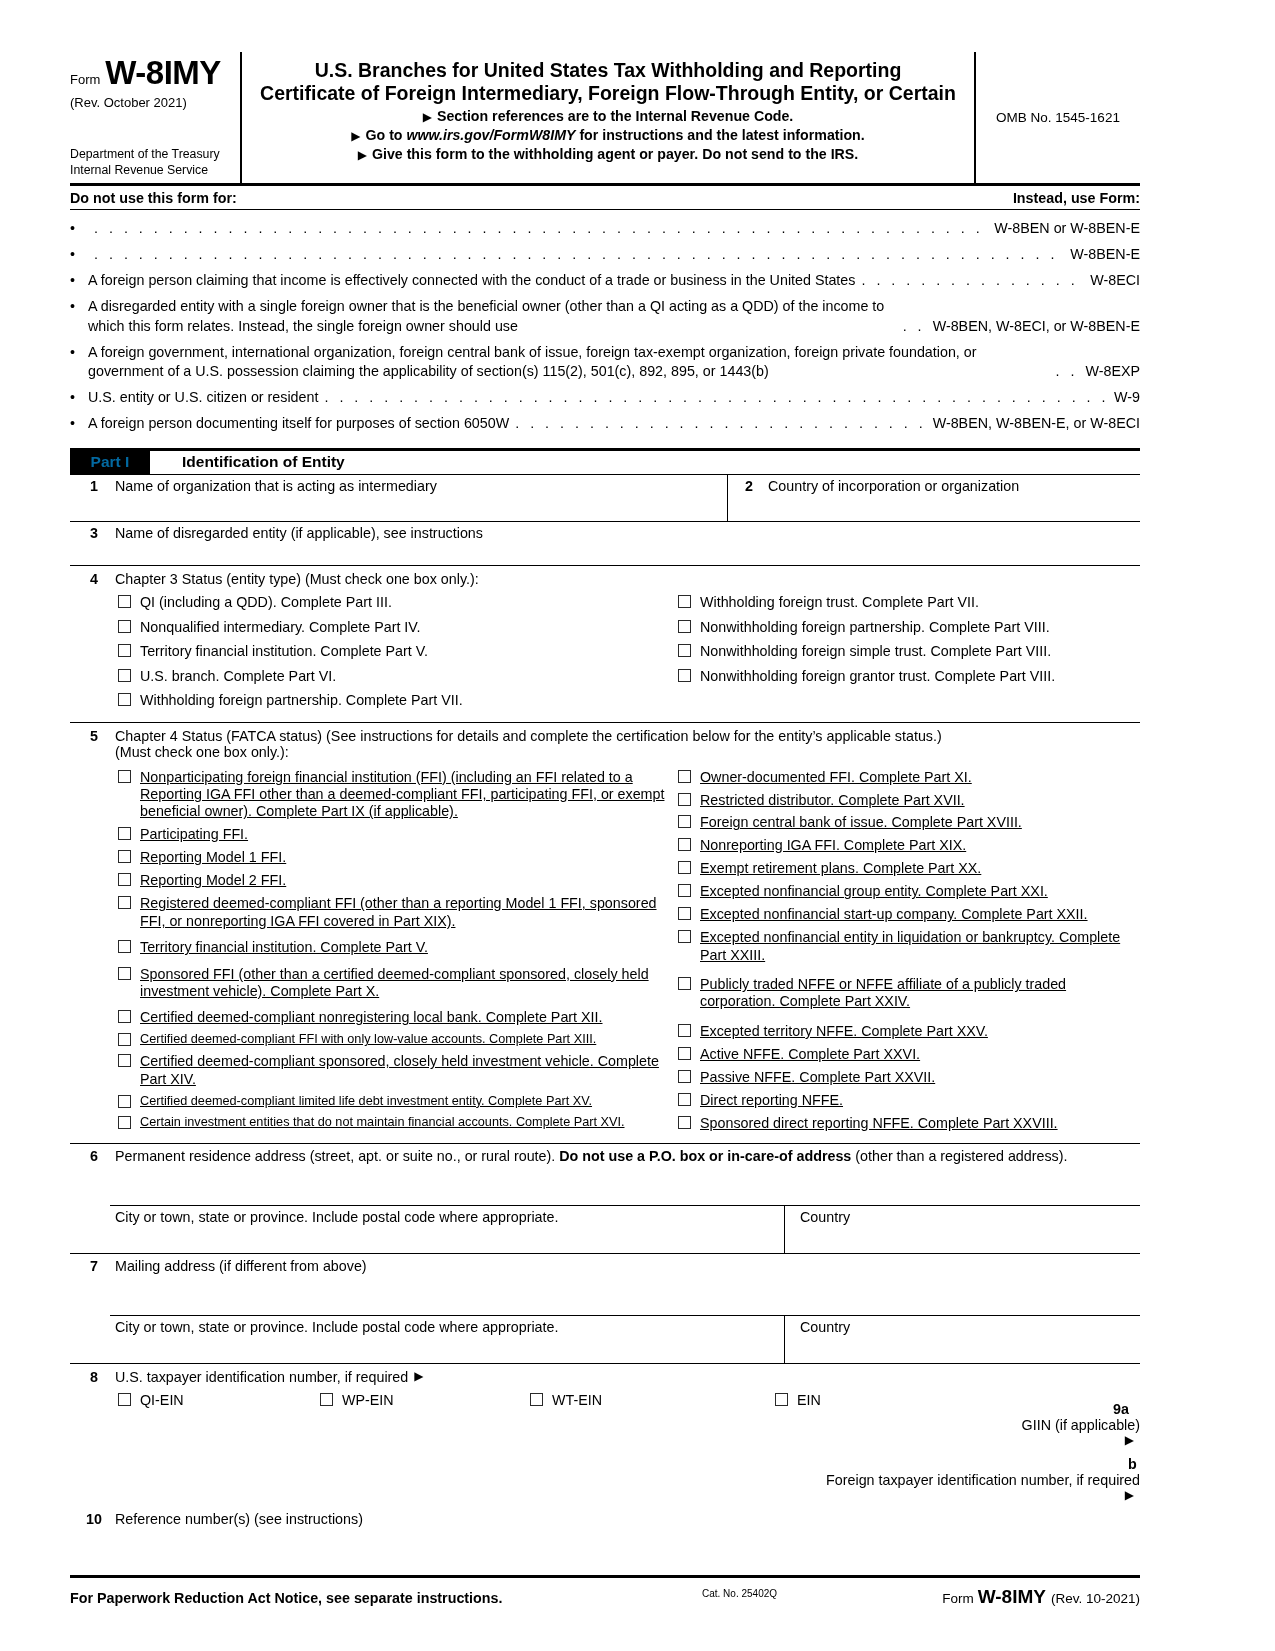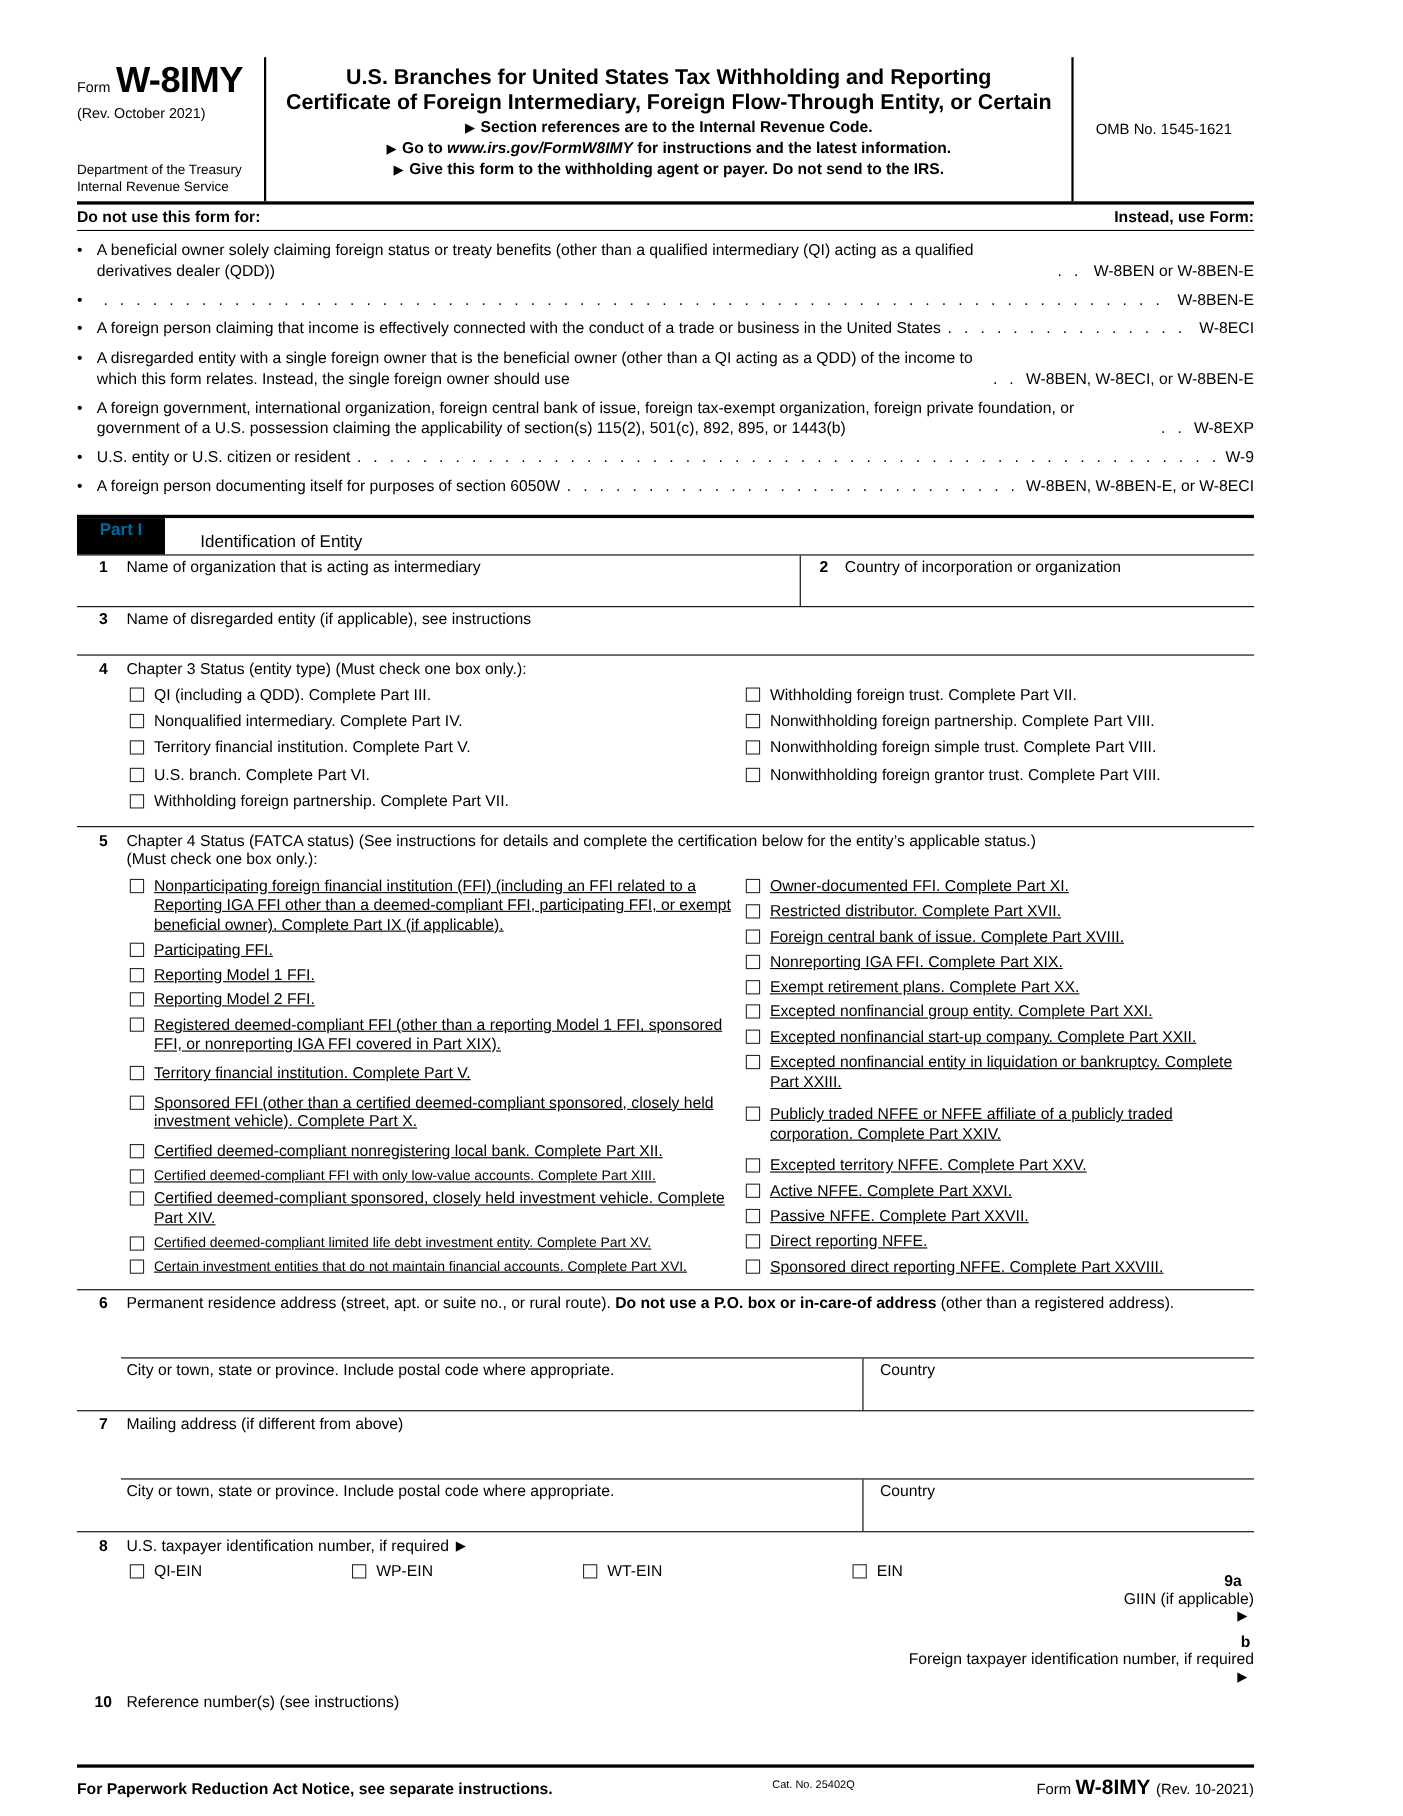--- a/index.html
+++ b/index.html
@@ -37,21 +37,21 @@
   .dnu-item { display: flex; align-items: flex-end; margin-bottom: 7px; line-height: 1.34; }
   .bullet { width: 18px; flex-shrink: 0; align-self: flex-start; }
   .dnu-text { flex: 0 1 auto; }
   .leader { flex: 1 1 30px; min-width: 24px; overflow: hidden; white-space: nowrap; margin: 0 6px; }
   .leader::after { content: ". . . . . . . . . . . . . . . . . . . . . . . . . . . . . . . . . . . . . . . . . . . . . . . . . . . . . . . . . . . . . . . . . . . . . . . . . . . . . . . ."; letter-spacing: 3.5px; }
   .dnu-form { white-space: nowrap; }
 
   
   .part-bar { display: flex; align-items: stretch; border-top: 3px solid #000; border-bottom: 1px solid #000; }
   .part-label { background: #000; color: #0369a1; font-weight: 700; font-size: 15.5px; width: 80px; text-align: center; padding: 2px 0 3px; }
-  .part-title { font-weight: 400; font-size: 15.5px; padding: 13px 0 2px 32px; }
+  .part-title { font-weight: 700; font-size: 15.5px; padding: 2px 0 2px 32px; }
 
   
   .num { font-weight: 700; padding-left: 20px; min-width: 45px; flex-shrink: 0; }
   .num-2 { font-weight: 700; padding-left: 17px; min-width: 40px; flex-shrink: 0; }
   .num-9a { font-weight: 700; padding-left: 18px; min-width: 45px; flex-shrink: 0; }
   .num-9b { font-weight: 700; padding-left: 33px; min-width: 45px; flex-shrink: 0; }
   .num-10 { font-weight: 700; padding-left: 16px; min-width: 45px; flex-shrink: 0; }
   .field-label { display: flex; padding-top: 3px; }
   .row12 { display: flex; border-bottom: 1px solid #000; }
   .f1 { width: 658px; border-right: 1px solid #000; }
@@ -152,21 +152,20 @@
   </header>
 
   <div class="dnu-head">
     <span>Do not use this form for:</span>
     <span>Instead, use Form:</span>
   </div>
   <div class="dnu-list">
 
       <div class="dnu-item">
         <span class="bullet">•</span>
-        <span class="dnu-text">A beneficial owner solely claiming foreign status or treaty benefits (other than a qualified intermediary (QI) acting as a qualified derivatives dealer (QDD))</span>
         <span class="leader"></span>
         <span class="dnu-form">W-8BEN or W-8BEN-E</span>
       </div>
 
       <div class="dnu-item">
         <span class="bullet">•</span>
         <span class="leader"></span>
         <span class="dnu-form">W-8BEN-E</span>
       </div>
 

